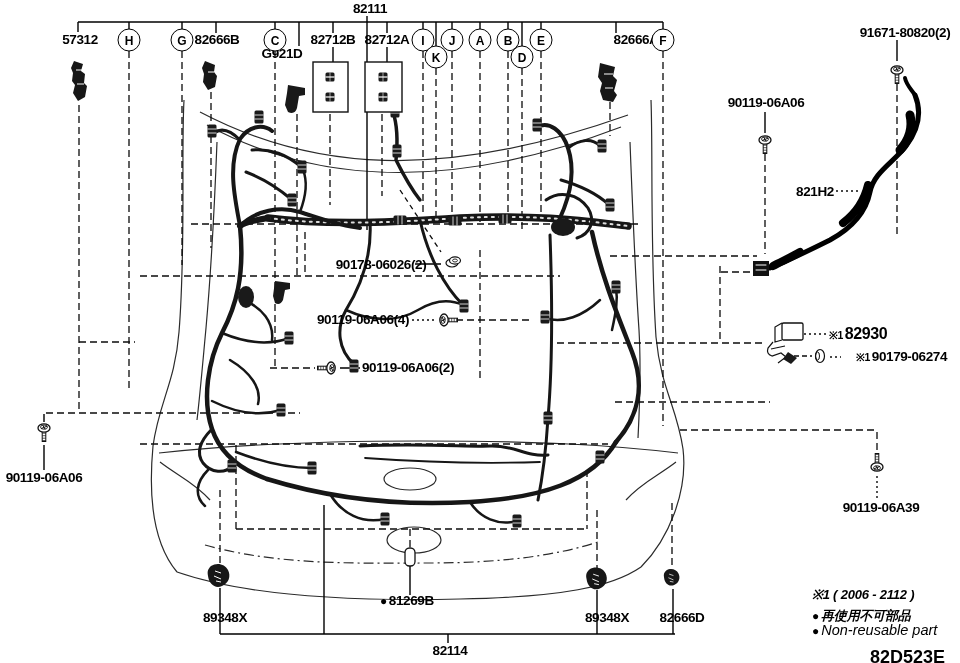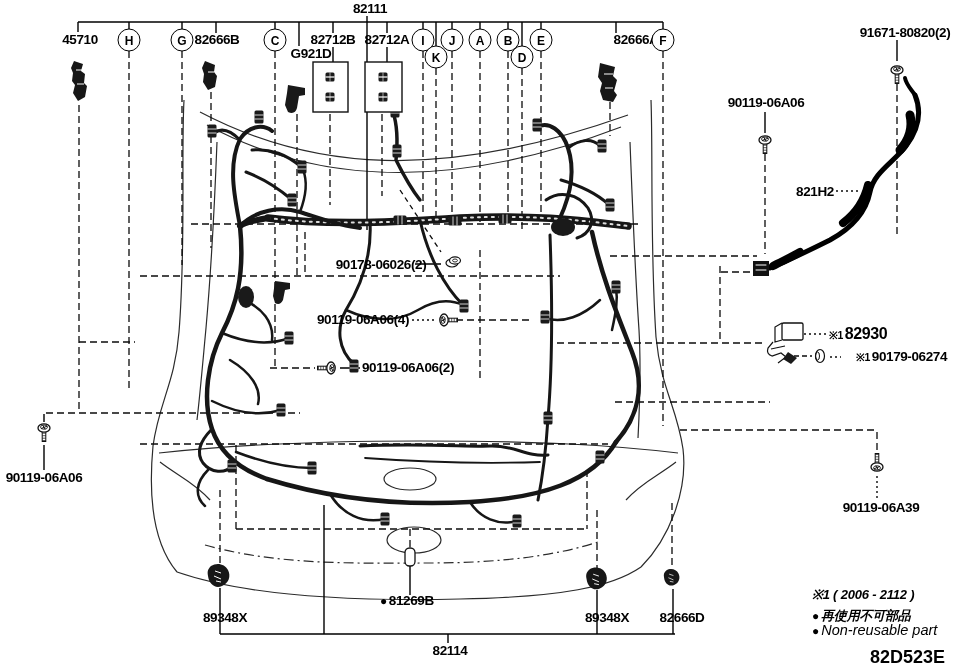--- a/index.html
+++ b/index.html
@@ -245,23 +245,23 @@
 
   <g fill="none" stroke="#111" stroke-width="1.2">
     <rect x="782" y="323" width="21" height="17" rx="1.5" fill="#fff" stroke-width="1.3"></rect>
     <path d="M782,323 l-7,4 v15 l7,-2"></path>
     <path d="M773,342 l-5,6 q-2,6 4,8 l9,-3 l5,4 l-8,6 M771,349 l14,-3"></path>
     <path d="M788,352 l9,6 -6,6 -8,-5 z" fill="#1a1a1a" stroke="none"></path>
   </g>
 </svg>
 
 <div class="lbl" style="left:370px;top:9px">82111</div>
-<div class="lbl" style="left:80px;top:40px">45710</div>
+<div class="lbl" style="left:80px;top:40px">57312</div>
 <div class="lbl" style="left:217px;top:40px">82666B</div>
-<div class="lbl" style="left:311px;top:54px">G921D</div>
+<div class="lbl" style="left:282px;top:54px">G921D</div>
 <div class="lbl" style="left:333px;top:40px">82712B</div>
 <div class="lbl" style="left:387px;top:40px">82712A</div>
 <div class="lbl" style="left:636px;top:40px">82666A</div>
 <div class="lbl" style="left:905px;top:33px">91671-80820(2)</div>
 <div class="lbl" style="left:766px;top:103px">90119-06A06</div>
 <div class="lbl" style="left:815px;top:192px">821H2</div>
 
 <div class="lbl la" style="left:829px;top:334px">
   <span class="star">※1</span><span class="big">82930</span>
 </div>

